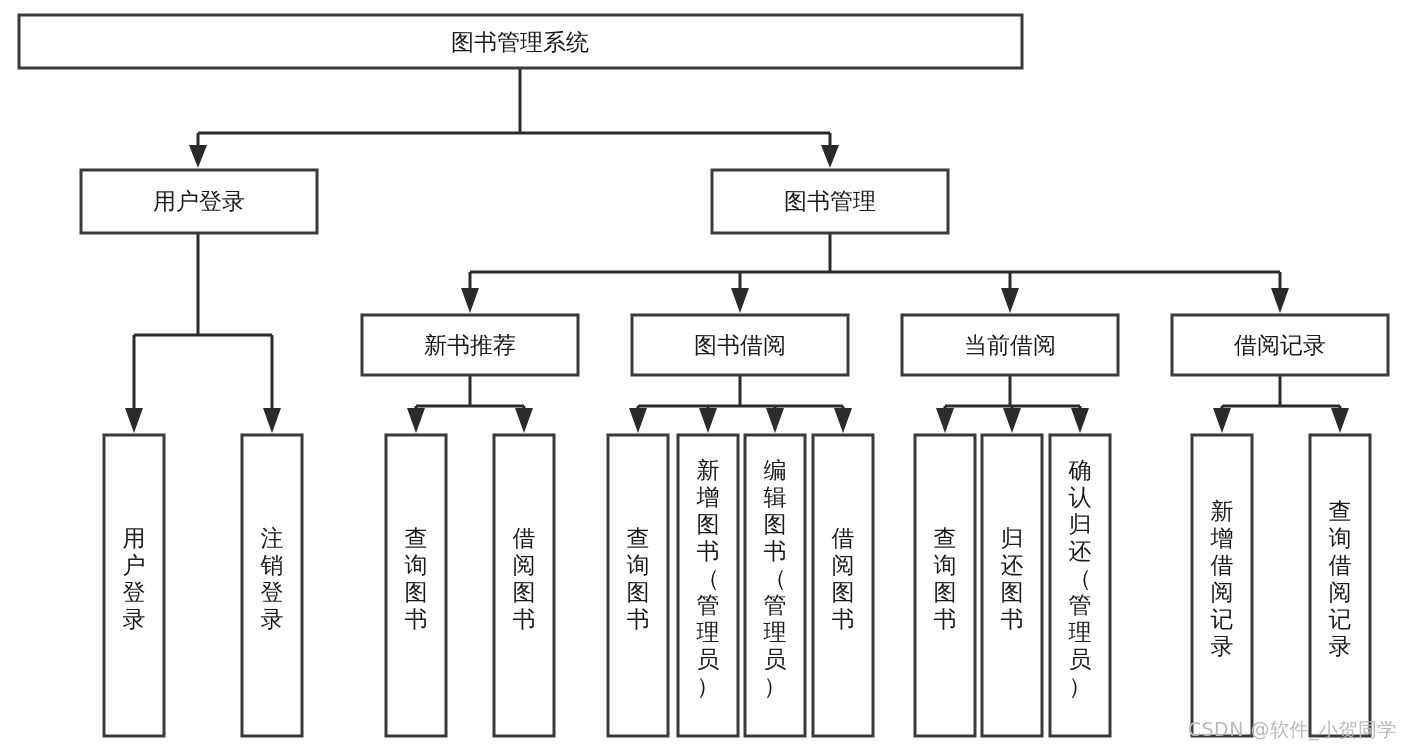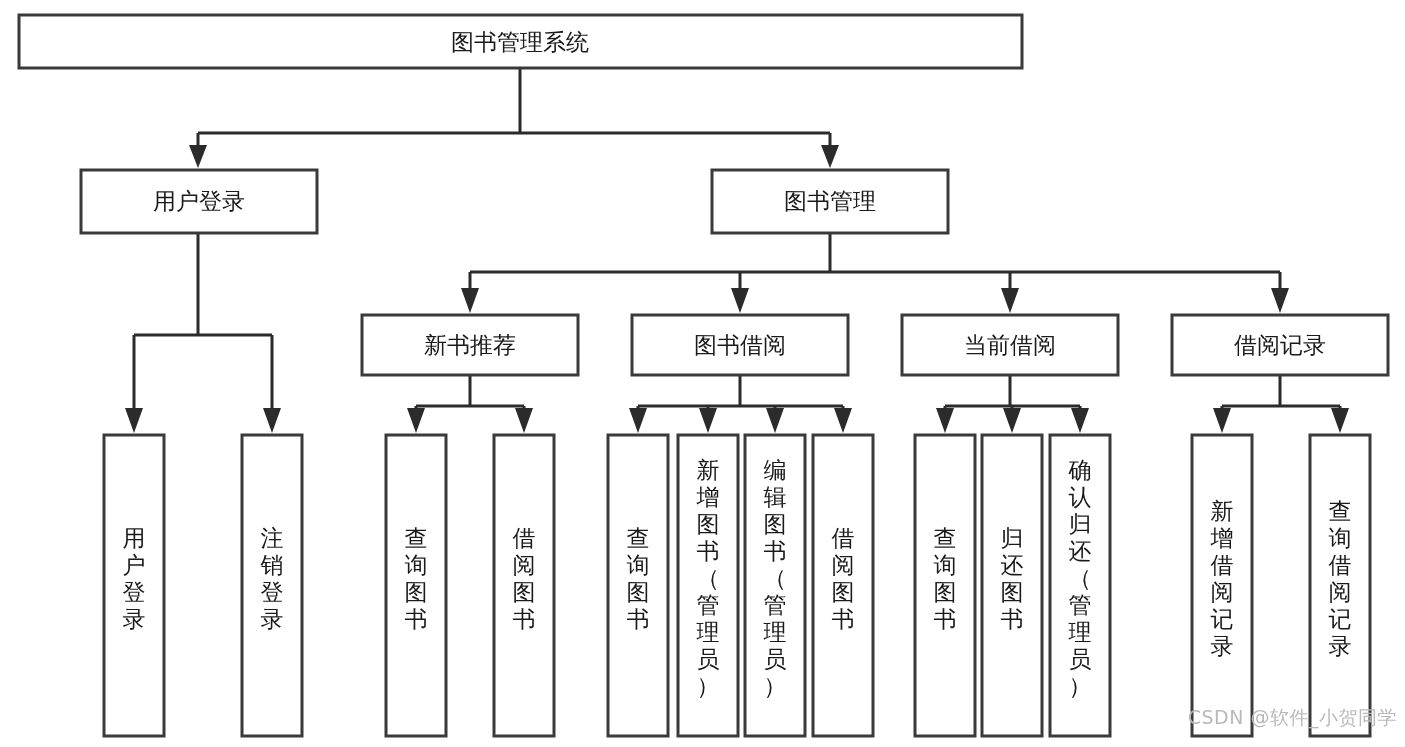--- a/index.html
+++ b/index.html
@@ -51,21 +51,21 @@
   }
   .node-label-v {
     font-family: "DejaVu Sans", "Liberation Sans", sans-serif;
     font-size: 23px;
     fill: #1a1a1a;
     text-anchor: middle;
   }
   .watermark-text {
     position: absolute;
     right: 8px;
-    bottom: 16px;
+    bottom: 4px;
     font-family: "DejaVu Sans", "Liberation Sans", sans-serif;
     font-size: 19px;
     color: #b9b9b9;
     white-space: nowrap;
     letter-spacing: 0.5px;
     pointer-events: none;
   }
 </style>
 </head>
 <body>

